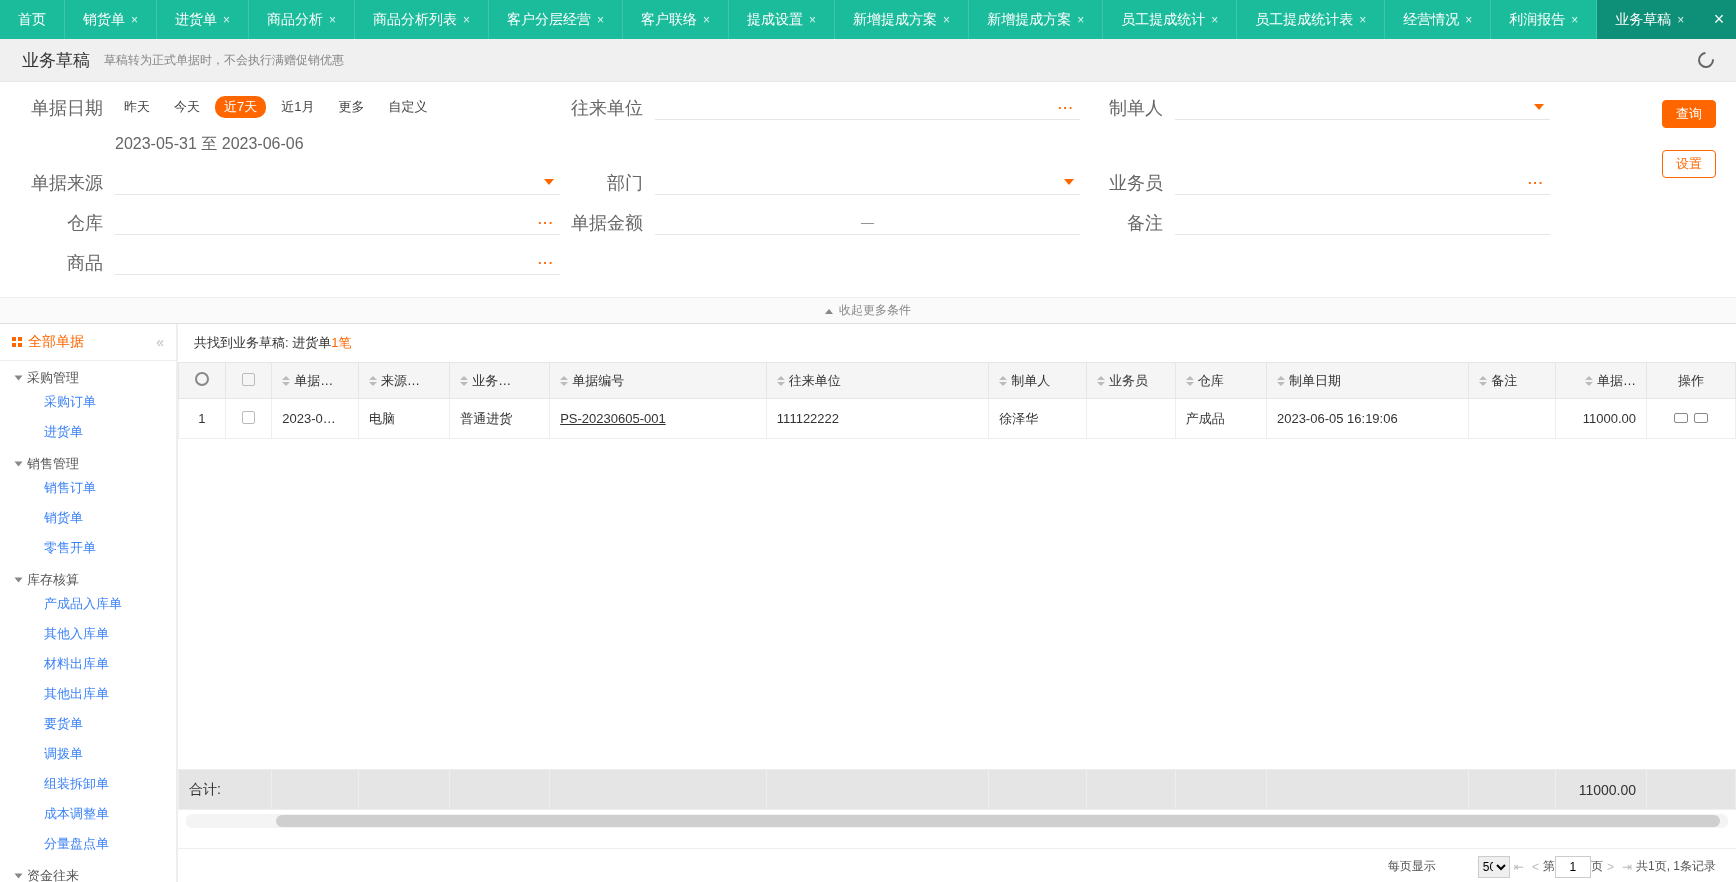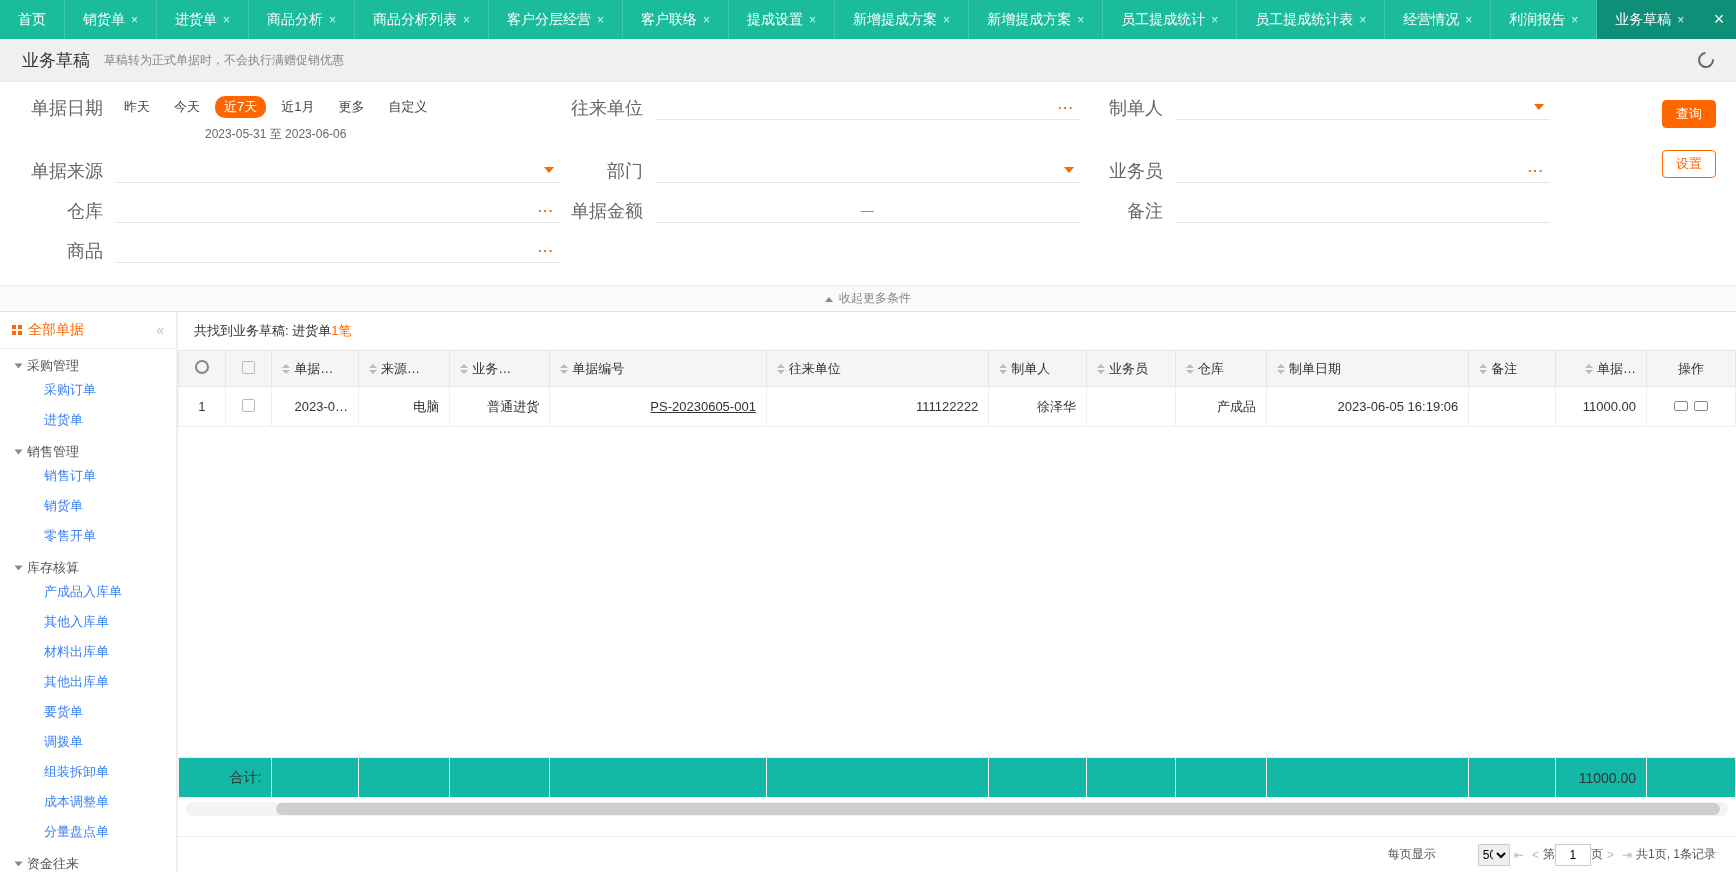--- a/index.html
+++ b/index.html
@@ -29,21 +29,21 @@
 .cell.r{width:470px;}
 .lbl{width:95px;text-align:right;padding-right:12px;color:#666;font-size:18px;line-height:24px;}
 .val{flex:1;min-height:24px;border-bottom:1px solid #e5e5e5;position:relative;display:flex;align-items:center;}
 .val.noline{border-bottom:none;}
 .val.center{justify-content:center;color:#888;}
 .val .tri{position:absolute;right:6px;top:8px;width:0;height:0;border-left:5px solid transparent;border-right:5px solid transparent;border-top:6px solid #f60;}
 .val .dots{position:absolute;right:6px;top:4px;color:#f60;font-weight:bold;letter-spacing:1px;}
 .date-chips{display:flex;align-items:center;gap:6px;font-size:13px;}
 .chip{padding:2px 9px;border-radius:10px;cursor:pointer;color:#444;}
 .chip.on{background:#f60;color:#fff;}
-.date-range{font-size:12px;color:#666;margin-top:8px;text-align:center;}
+.date-range{font-size:16px;color:#666;margin-top:16px;}
 .collapse-bar{height:26px;display:flex;align-items:center;justify-content:center;border-top:1px solid #eee;background:#fafafa;}
 .collapse-bar span{font-size:12px;color:#888;cursor:pointer;}
 .collapse-bar .caret{display:inline-block;width:0;height:0;border-left:4px solid transparent;border-right:4px solid transparent;border-bottom:5px solid #888;margin-right:6px;}
 
 .body{display:flex;border-top:1px solid #e0e0e0;}
 .sidebar{width:177px;background:#fff;border-right:1px solid #eee;height:560px;display:flex;position:relative;}
 .side-scroll{overflow-y:auto;flex:1;font-size:13px;}
 .side-scroll::-webkit-scrollbar{width:10px;}
 .side-scroll::-webkit-scrollbar-thumb{background:#ccc;border-radius:4px;}
 .side-head{display:flex;align-items:center;justify-content:space-between;height:37px;padding:0 12px;border-bottom:1px solid #eee;color:#f60;font-size:14px;}
@@ -57,28 +57,28 @@
 .main{flex:1;display:flex;flex-direction:column;height:560px;border-left:1px solid #eee;}
 .found{padding:10px 16px;font-size:13px;color:#333;}
 .found .num{color:#f60;}
 .tbl-wrap{flex:1;overflow:hidden;position:relative;}
 table{width:100%;border-collapse:collapse;table-layout:fixed;}
 th{background:#f5f5f5;height:36px;font-weight:normal;font-size:13px;text-align:left;padding:0 10px;border:1px solid #e6e6e6;color:#333;white-space:nowrap;overflow:hidden;}
 th .sort{display:inline-block;margin-right:4px;vertical-align:middle;line-height:0;}
 th .sort i{display:block;width:0;height:0;border-left:4px solid transparent;border-right:4px solid transparent;}
 th .sort .u{border-bottom:4px solid #bbb;margin-bottom:2px;}
 th .sort .d{border-top:4px solid #bbb;}
-td{height:40px;border:1px solid #eee;padding:0 10px;font-size:13px;white-space:nowrap;overflow:hidden;text-align:right;}
+td{height:40px;border:1px solid #eee;padding:0 10px;font-size:13px;white-space:nowrap;overflow:hidden;}
 td.lnk{text-decoration:underline;color:#333;}
 td.rgt,th.rgt{text-align:right;}
 td.ctr,th.ctr{text-align:center;}
 .gear{width:14px;height:14px;border:2px solid #888;border-radius:50%;display:inline-block;position:relative;}
 .chk{width:13px;height:13px;border:1px solid #bbb;display:inline-block;border-radius:2px;}
 .act-ico{display:inline-block;width:14px;height:10px;border:1px solid #888;border-radius:2px;margin:0 3px;}
-.sum-row td{background:#14b8a6;font-size:14px;}
+.sum-row td{background:#e5e5e5;font-size:14px;}
 .hscroll{height:14px;background:#f4f4f4;position:relative;margin:4px 8px 0;border-radius:6px;}
 .hscroll .thumb{position:absolute;left:90px;top:1px;height:12px;right:8px;background:#cfcfcf;border-radius:6px;}
 .pager{height:36px;display:flex;align-items:center;justify-content:flex-end;padding:0 20px;font-size:12px;color:#555;border-top:1px solid #eee;}
 .pager select,.pager input{border:1px solid #ccc;height:22px;font-size:12px;}
 .pager select{width:32px;margin-left:42px;}
 .pager input{width:36px;text-align:center;}
 .pager .nav{color:#bbb;cursor:pointer;padding:0 4px;}
 </style>
 </head>
 <body>

